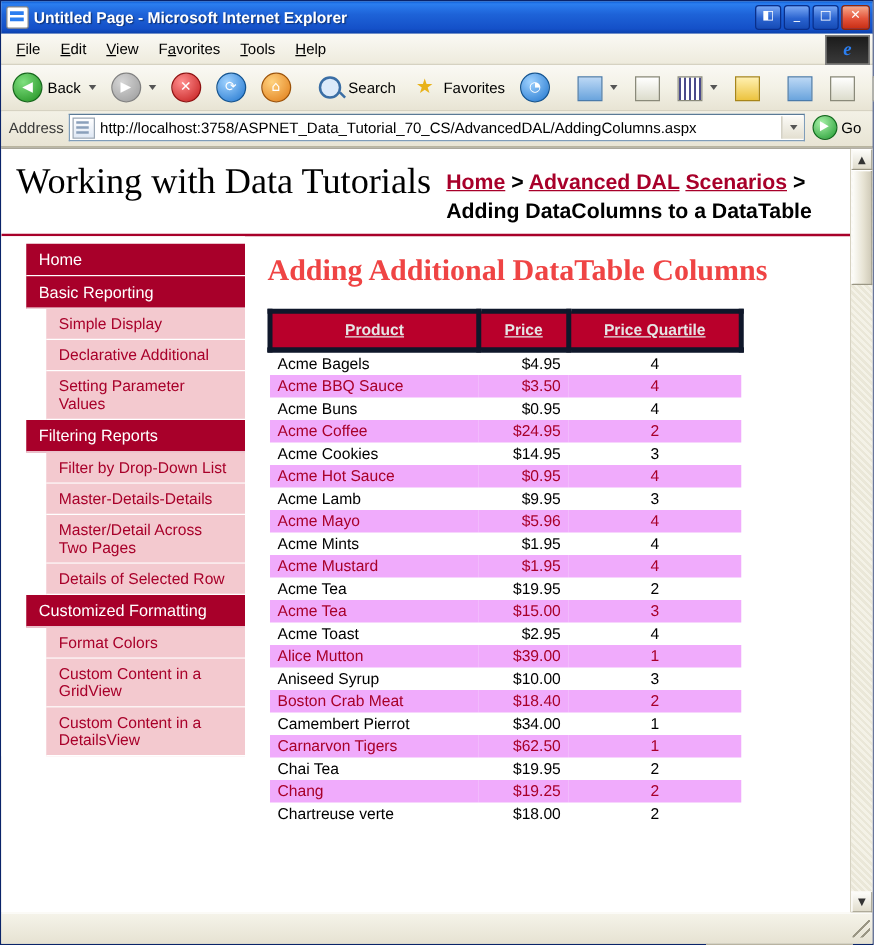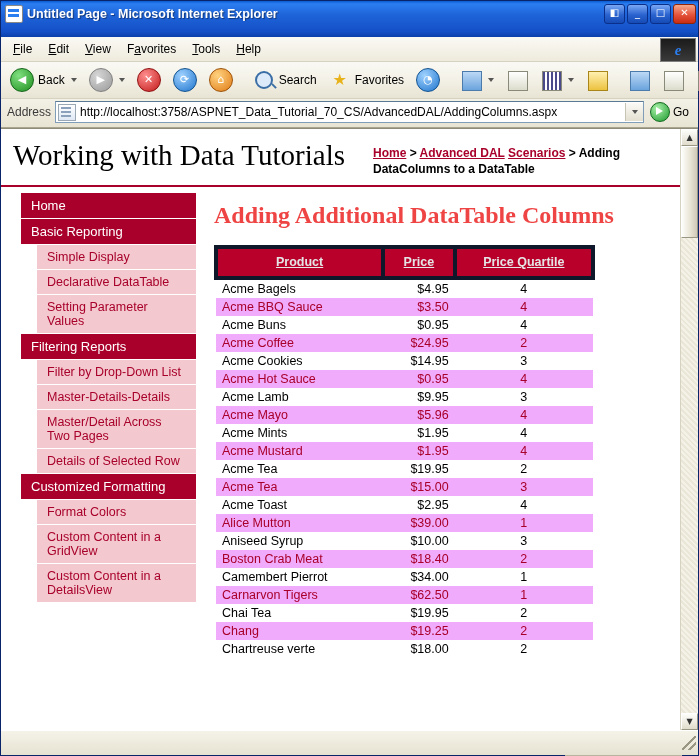--- a/index.html
+++ b/index.html
@@ -23,21 +23,21 @@
     border: 1px solid #0a246a;
     background: #ece9d8;
     display: flex;
     flex-direction: column;
   }
   .titlebar {
     height: 26px;
     background: linear-gradient(to bottom, #0a5bd3 0%, #2b7ef0 8%, #1e63d8 40%, #1450c8 85%, #0a3faa 100%);
     display: flex;
     align-items: center;
-    padding: 0 2px 10px 4px;
+    padding: 0 2px 0 4px;
     color: #fff;
   }
   .title-icon {
     width: 16px; height: 16px;
     margin-right: 4px;
     background: #fff;
     border: 1px solid #888;
     border-radius: 2px;
     position: relative;
     flex: 0 0 auto;
@@ -295,22 +295,22 @@
   }
   .site-title {
     font-family: "Liberation Serif", serif;
     font-size: 29px;
     color: #000;
     white-space: nowrap;
     flex: 0 0 auto;
     line-height: 1.15;
   }
   .breadcrumb {
-    margin-left: 28px;
-    font-size: 12px;
+    margin-left: 12px;
+    font-size: 17px;
     font-weight: bold;
     color: #000;
     line-height: 1.35;
     padding-top: 6px;
   }
   .breadcrumb a {
     color: #a8002a;
     text-decoration: underline;
   }
   .breadcrumb .sep-gt { color: #000; font-weight: bold; }
@@ -614,21 +614,21 @@
           <span>Adding DataColumns to a DataTable</span>
         </div>
       </div>
 
       <div class="body-cols">
 
         <div class="sidebar">
           <div class="nav-section">Home</div>
           <div class="nav-section">Basic Reporting</div>
           <div class="nav-sub">Simple Display</div>
-          <div class="nav-sub">Declarative DataTable</div>
+          <div class="nav-sub">Declarative Additional</div>
           <div class="nav-sub">Setting Parameter Values</div>
           <div class="nav-section">Filtering Reports</div>
           <div class="nav-sub">Filter by Drop-Down List</div>
           <div class="nav-sub">Master-Details-Details</div>
           <div class="nav-sub">Master/Detail Across Two Pages</div>
           <div class="nav-sub">Details of Selected Row</div>
           <div class="nav-section">Customized Formatting</div>
           <div class="nav-sub">Format Colors</div>
           <div class="nav-sub">Custom Content in a GridView</div>
           <div class="nav-sub">Custom Content in a DetailsView</div>

